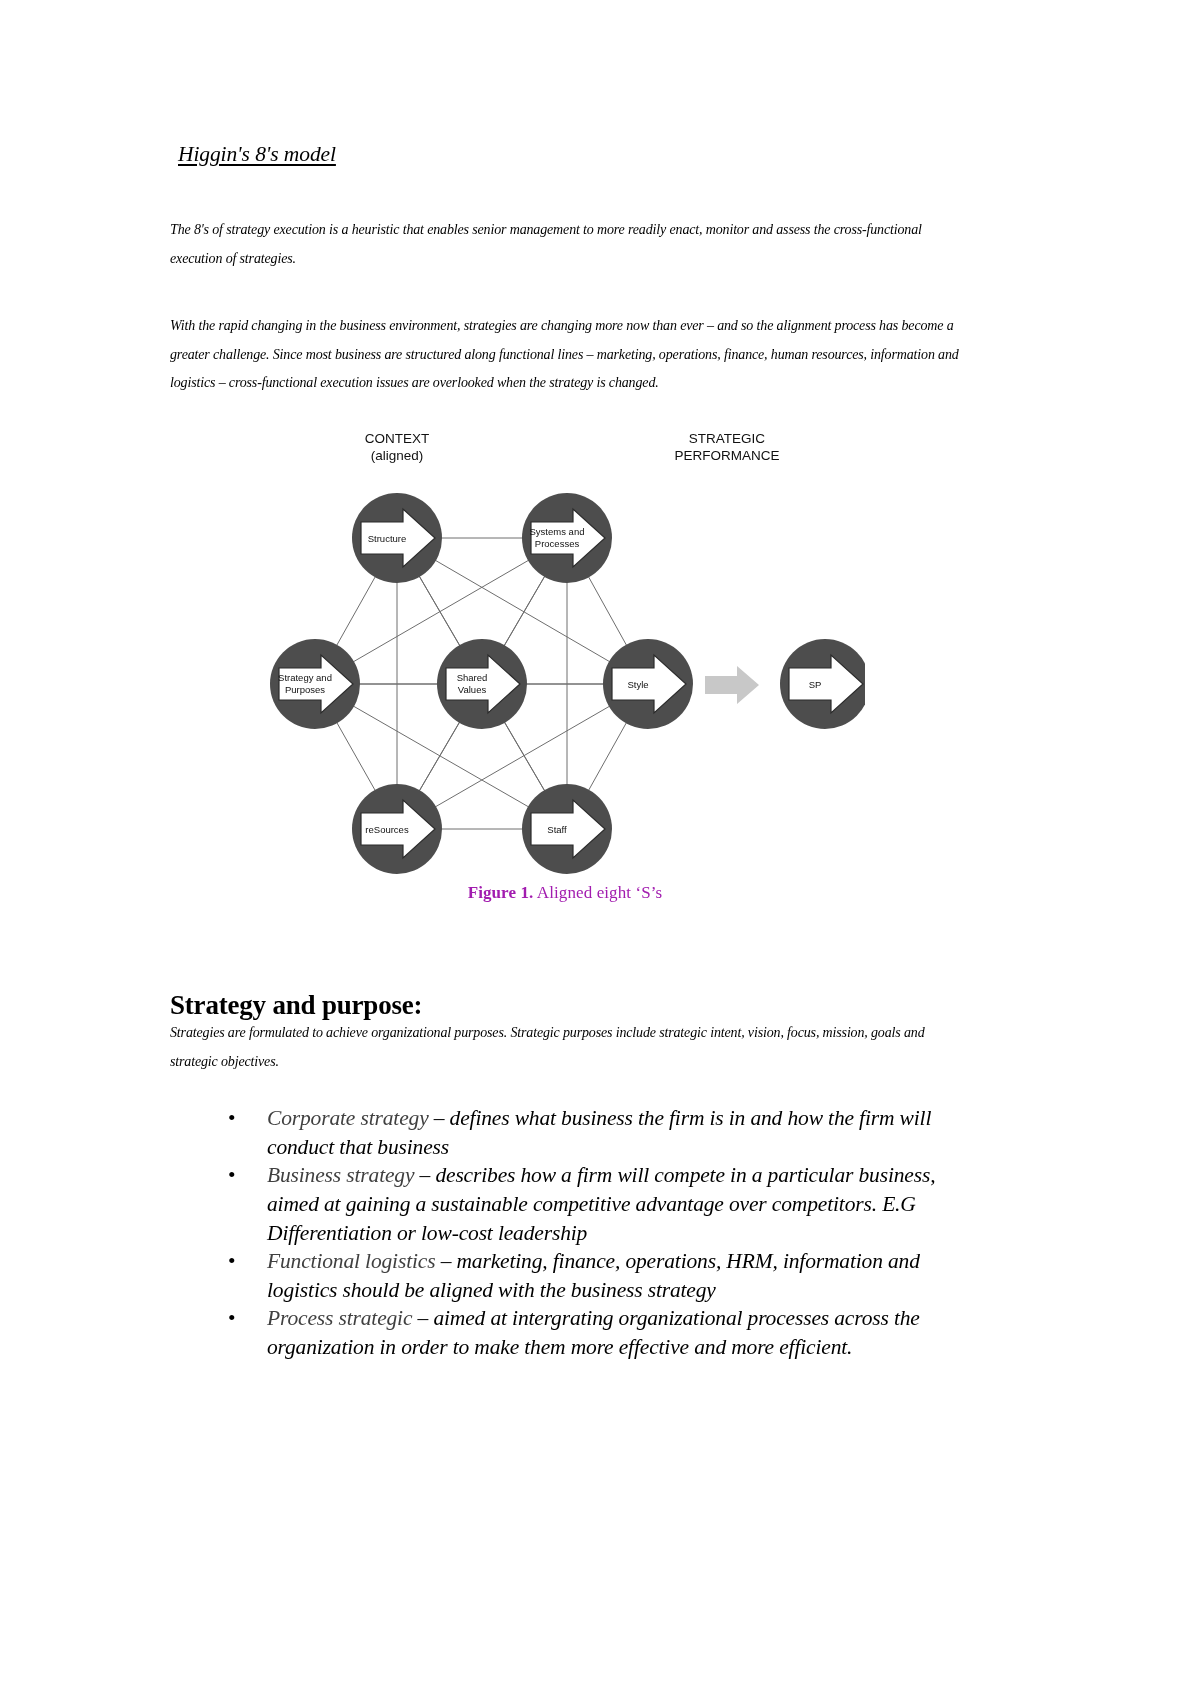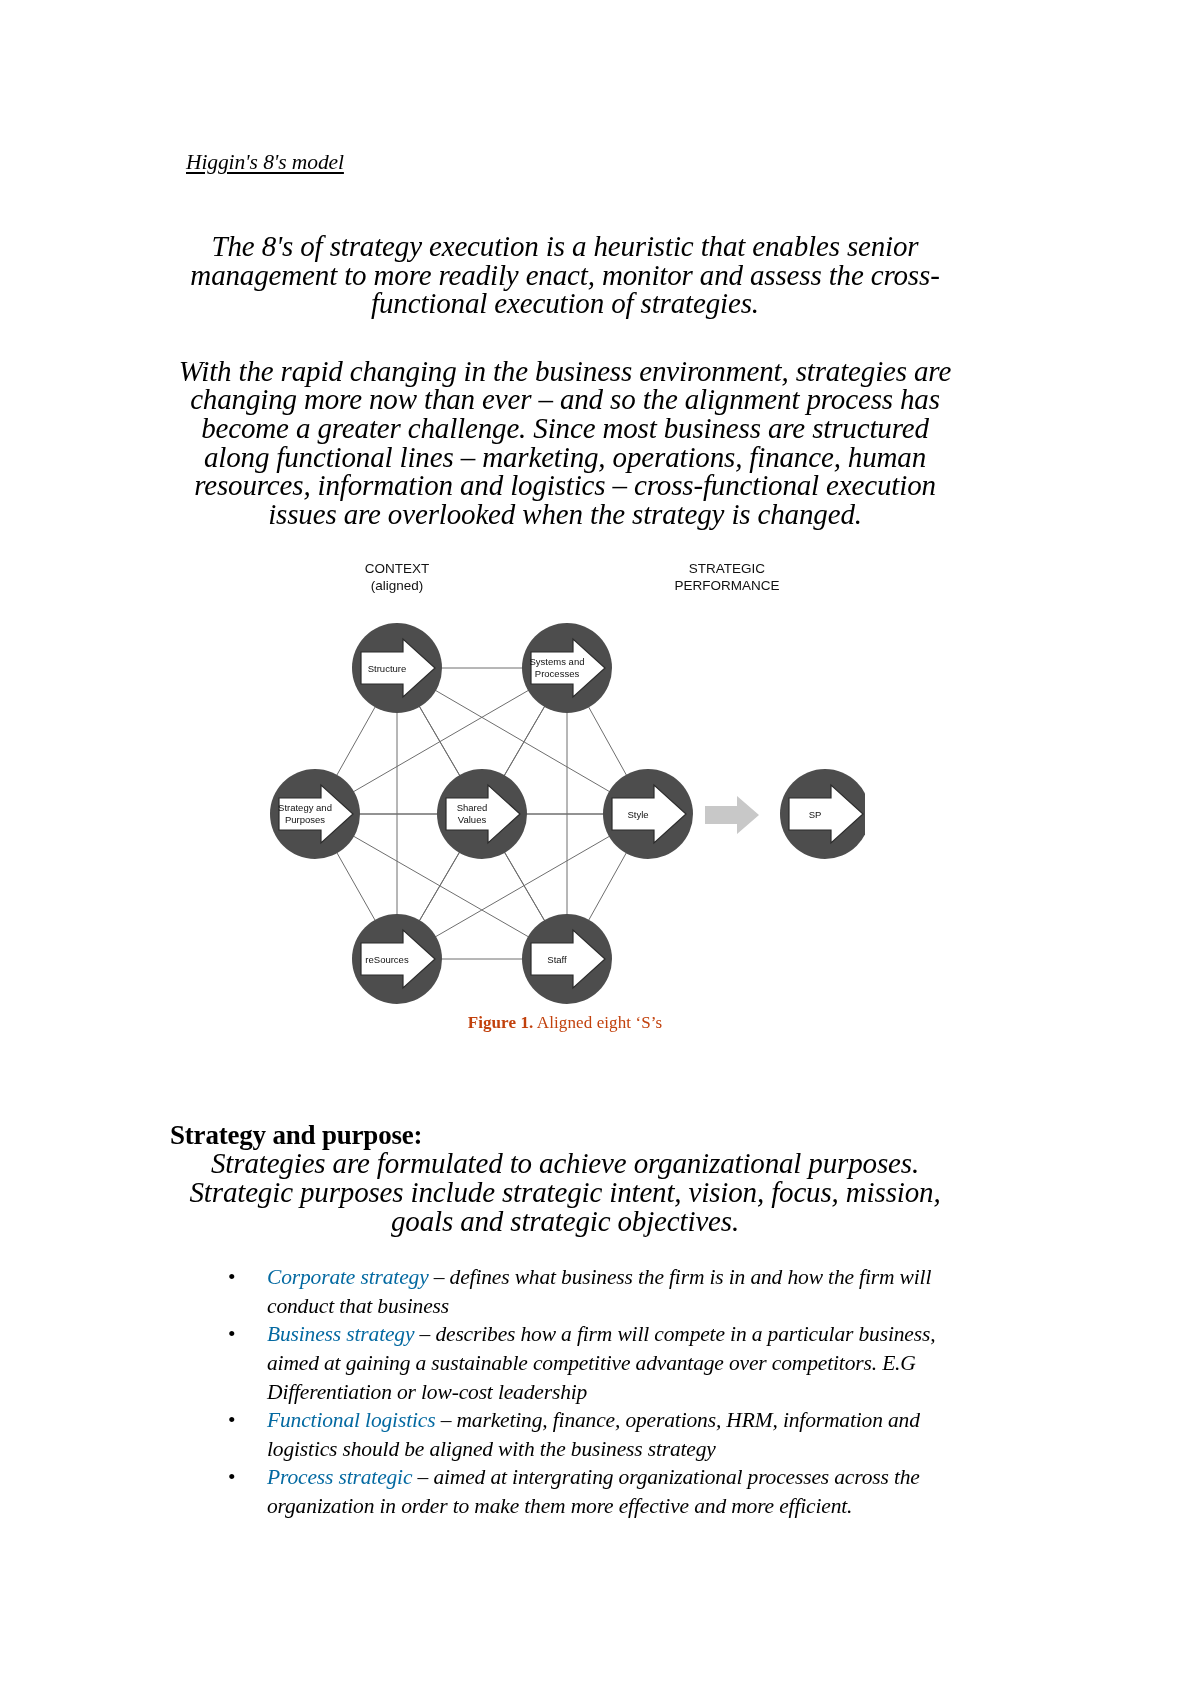--- a/index.html
+++ b/index.html
@@ -30,29 +30,29 @@
   }
 
   
   .doc-title {
     font-style: italic;
     font-size: 21.5px;
     line-height: 1.35;
     text-decoration: underline;
     text-underline-offset: 3px;
     letter-spacing: -0.1px;
-    margin: 16px;
+    margin: 8px;
   }
   p.para {
     font-style: italic;
-    font-size: 29px;
+    font-size: 14px;
     line-height: 28.6px;
     margin: 0;
     letter-spacing: -0.15px;
-    text-align: center;
+    text-align: left;
   }
   .gap-lg { height: 39px; }
   .gap-md { height: 28px; }
 
   .section-head {
     font-weight: bold;
     font-size: 27px;
     line-height: 28px;
     margin: 0;
     letter-spacing: -0.2px;
@@ -74,41 +74,41 @@
   }
   ul.bullets > li .bullet-dot {
     position: absolute;
     left: 58px;
     top: 0;
     font-size: 21.5px;
     line-height: 28.6px;
     font-style: normal;
   }
   .term {
-    color: #0369a1;
+    color: #404040;
     font-style: italic;
   }
 
   
   .figure-wrap {
     position: relative;
     width: 600px;
     margin: 0 auto;
   }
   .figure-img {
     display: block;
     width: 600px;
     height: 455px;
   }
   .fig-caption {
     text-align: center;
     font-size: 17px;
     font-family: "Liberation Serif", "DejaVu Serif", serif;
     margin-top: 2px;
-    color: #c2410c;
+    color: #a21caf;
     letter-spacing: 0.1px;
   }
   .fig-caption b { font-weight: bold; }
 </style>
 </head>
 <body>
 
 <div class="page">
   <div class="content">
 

